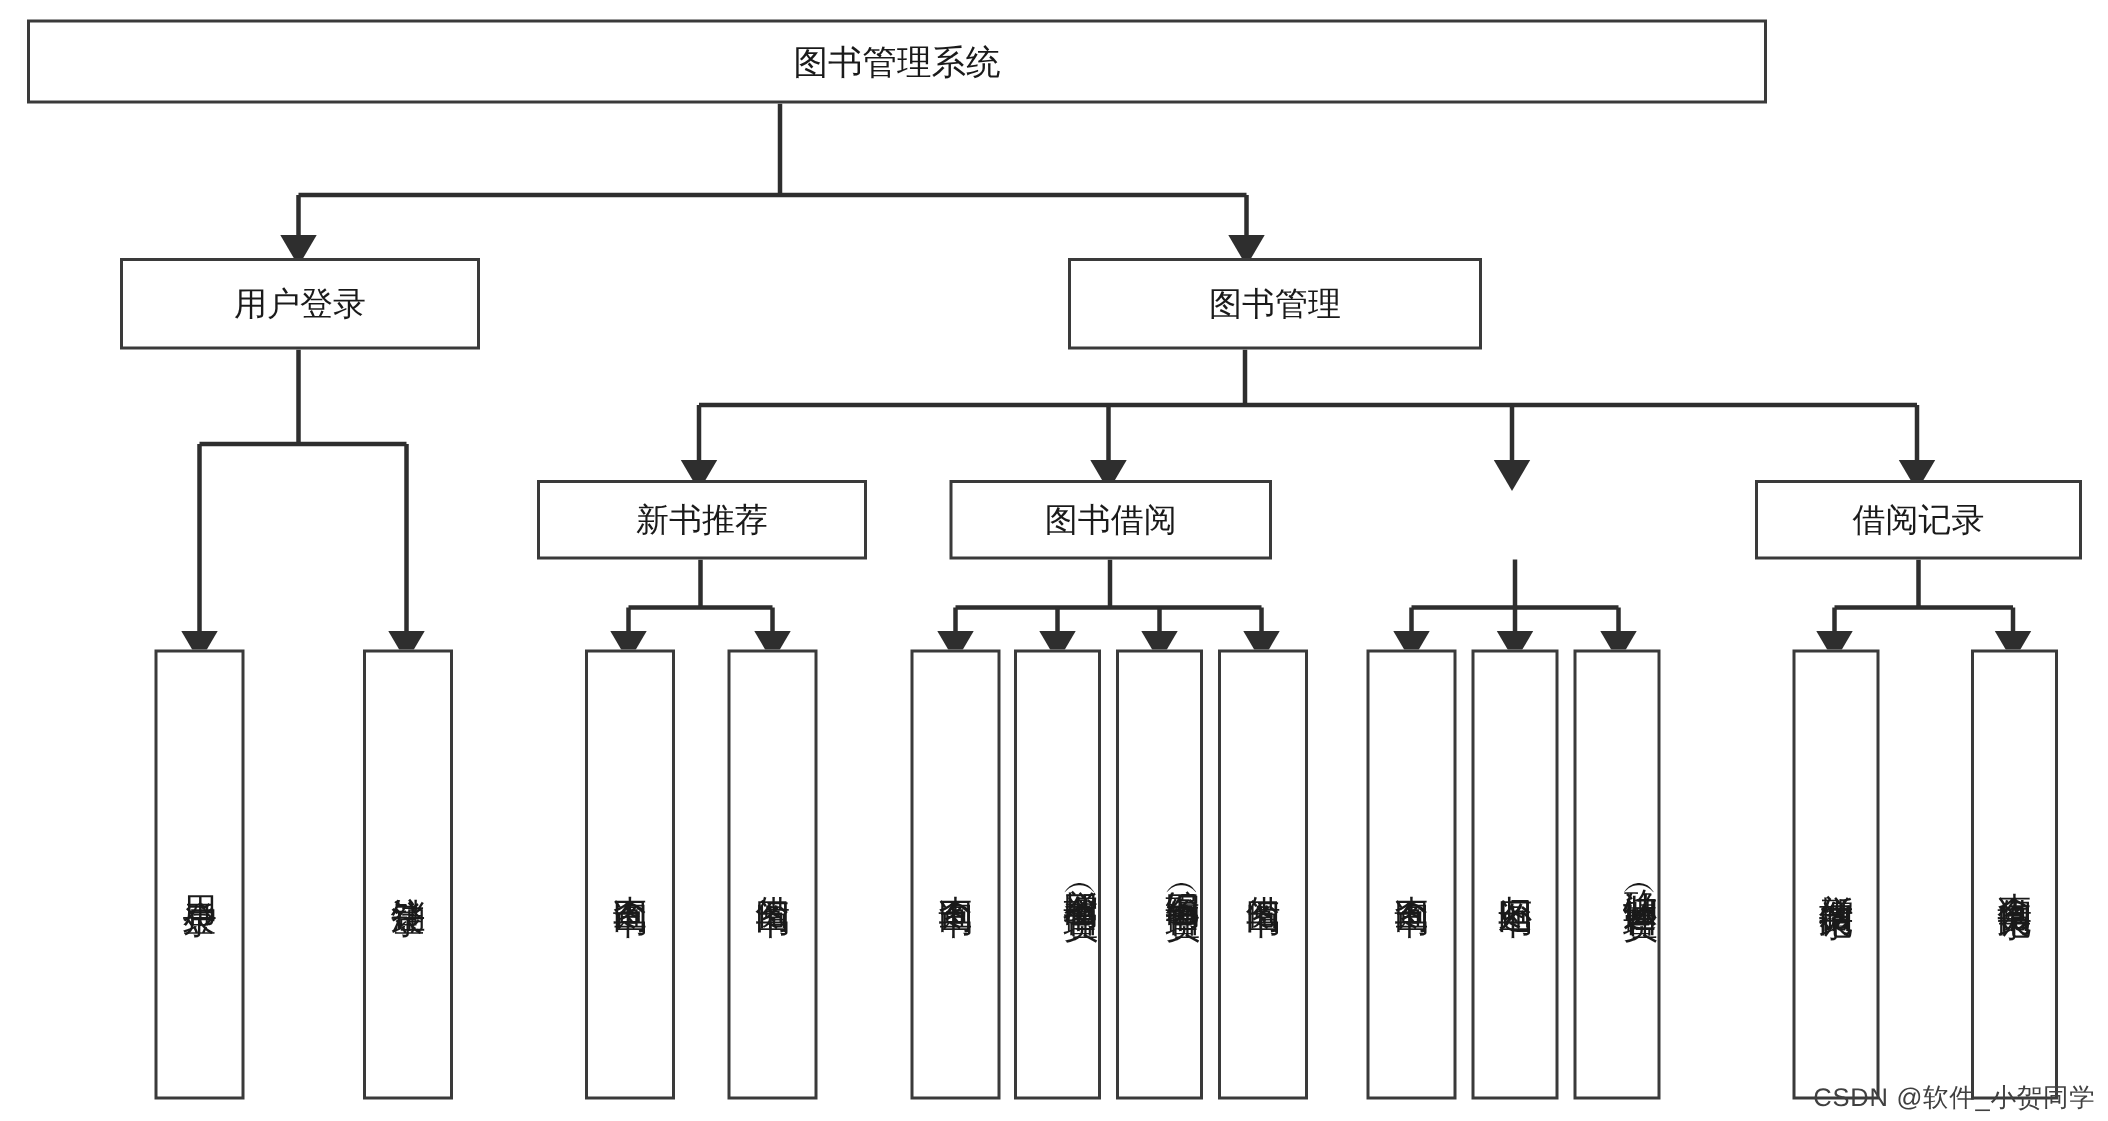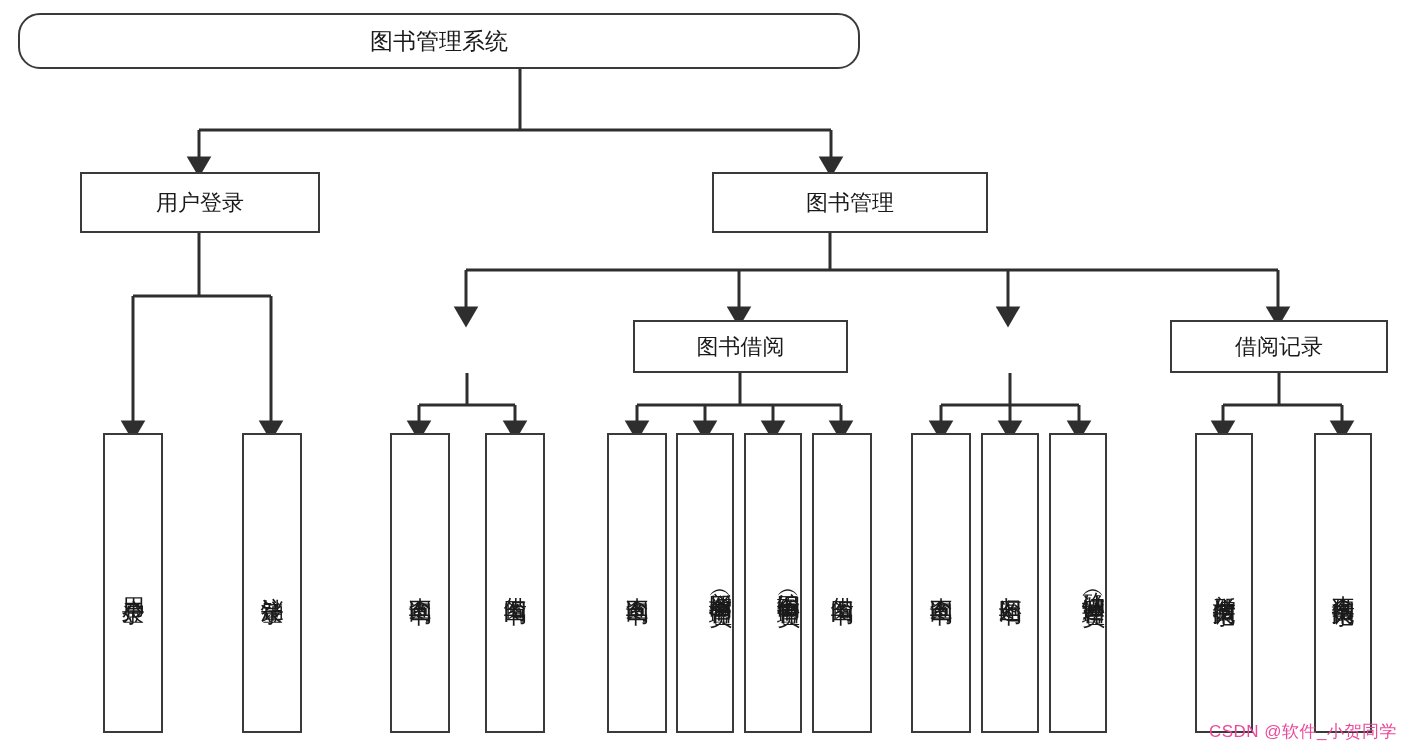--- a/index.html
+++ b/index.html
@@ -62,21 +62,21 @@
     text-orientation: upright;
   }
   .node.leaf.center-v {
     align-items: center;
   }
   #watermark {
     position: absolute;
     right: 8px;
     bottom: 4px;
     font-size: 17px;
-    color: #ec4899;
+    color: #404040;
     white-space: nowrap;
     letter-spacing: 0.5px;
     margin-top: 44px;
   }
 </style>
 </head>
 <body>
 
 <div id="canvas">
 
@@ -125,31 +125,34 @@
       <path d="M1010,405 L1010,430" marker-end="url(#arrow)"></path>
       <path d="M1079,405 L1079,430" marker-end="url(#arrow)"></path>
 
       <path d="M1279,373 L1279,405"></path>
       <path d="M1223,405 L1342,405"></path>
       <path d="M1223,405 L1223,430" marker-end="url(#arrow)"></path>
       <path d="M1342,405 L1342,430" marker-end="url(#arrow)"></path>
     </g>
   </svg>
 
-  <div class="node root" style="left:18px; top:13px; width:842px; height:56px;border-radius:22px;">
+  <div class="node root" style="left:18px; top:13px; width:1160px; height:56px;">
     <span>图书管理系统</span>
   </div>
 
   <div class="node lvl1" style="left:80px; top:172px; width:240px; height:61px;">
     <span>用户登录</span>
   </div>
   <div class="node lvl1" style="left:712px; top:172px; width:276px; height:61px;">
     <span>图书管理</span>
   </div>
 
+  <div class="node lvl2" style="left:358px; top:320px; width:220px; height:53px;">
+    <span>新书推荐</span>
+  </div>
   <div class="node lvl2" style="left:633px; top:320px; width:215px; height:53px;">
     <span>图书借阅</span>
   </div>
   <div class="node lvl2" style="left:1170px; top:320px; width:218px; height:53px;">
     <span>借阅记录</span>
   </div>
 
   <div class="node leaf center-v" style="left:103px; top:433px; width:60px; height:300px;">
     <span class="leaf-label">用户登录</span>
   </div>

